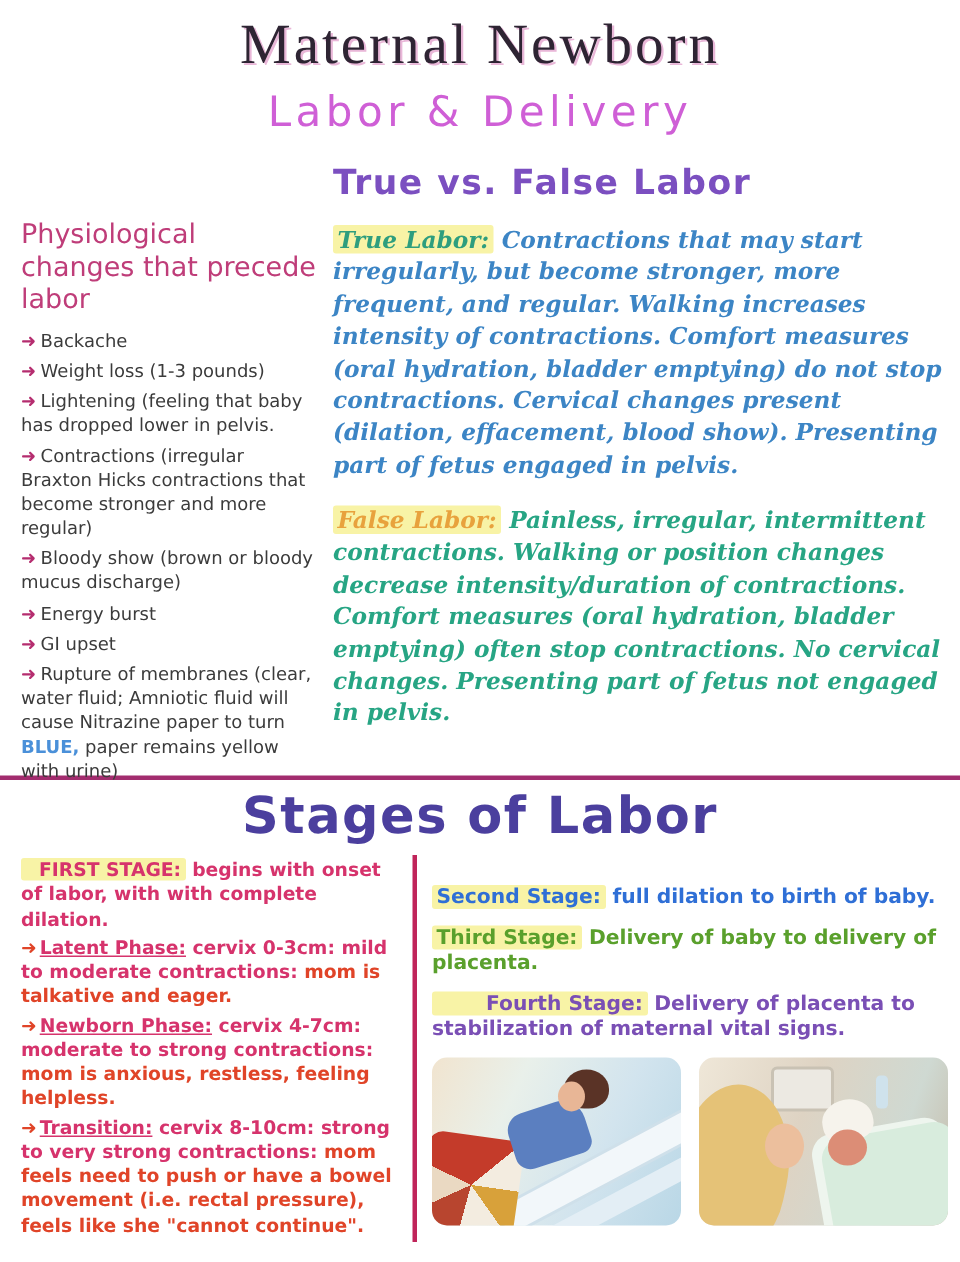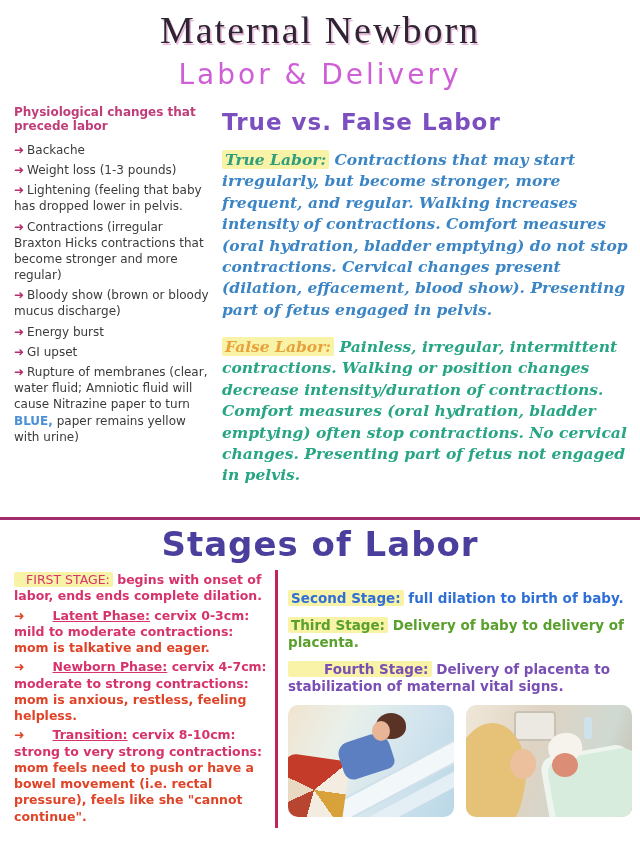--- a/index.html
+++ b/index.html
@@ -25,23 +25,24 @@
     font-size:28px; font-weight:400;
     color:var(--subtitle,#cf5fd6);
     letter-spacing:3px; margin-top:6px;
   }
 
   
   .top { display:flex; margin-top:14px; height:412px; }
   .physio { width:216px; padding:0 4px 0 14px; flex:none; }
   .physio-heading {
     font-family:"DejaVu Sans", sans-serif;
-    font-size:12px; font-weight:700; line-height:1.2;
+    font-size:18px; font-weight:400; line-height:1.2;
     color:var(--physio_heading,#bf3d79);
     margin-bottom:8px;
+    margin-top:41px;
   }
   .plist { font-family:"DejaVu Sans", sans-serif; font-size:12px; line-height:1.35;
            color:var(--physio_text,#3b3b3b); }
   .pitem { margin-bottom:4px; }
   .arrow { color:var(--arrow_pink,#b52d6f); font-weight:700; margin-right:3px; }
   .blue-word { color:var(--blue_word,#4a90d9); font-weight:700; }
 
   .truefalse { flex:1; padding:0 10px 0 6px; }
   .tf-heading {
     font-family:"DejaVu Sans", sans-serif;
@@ -72,22 +73,22 @@
   
   .bottom { display:flex; height:258px; }
   .bleft {
     width:278px; flex:none; padding:2px 6px 0 14px;
     border-right:3px solid var(--vline,#c0245a);
     font-family:"DejaVu Sans", sans-serif;
     font-size:12.5px; font-weight:700; line-height:1.3;
     color:var(--first_pink,#d6336c);
   }
   .bleft p { margin-bottom:3px; }
-  .first-label { color:var(--first_pink,#d6336c); font-weight:400;padding-left:12px; }
-  .phase-name { text-decoration:underline; font-weight:800;margin-left:26px; }
+  .first-label { color:var(--first_pink,#d6336c); font-weight:700;padding-left:12px; }
+  .phase-name { text-decoration:underline; font-weight:800; }
   .phase-red  { color:var(--stage_red,#e04428);text-align:center; }
   .arrow-red  { color:var(--stage_red,#e04428); font-weight:800; margin-right:2px; }
 
   .bright { flex:1; padding:2px 8px 0 10px;
     font-family:"DejaVu Sans", sans-serif;
     font-size:13.5px; font-weight:700; line-height:1.3;margin-top:18px; }
   .bright p { margin-bottom:9px; }
   .stage2-text { color:var(--second_blue,#2f6fd6); }
   .stage3-text { color:var(--third_green,#5aa02c); }
   .stage4-text { color:var(--fourth_purple,#7a4fb5); }
@@ -165,21 +166,21 @@
 
   </div>
 
   <hr class="hdivider">
 
   <div class="stages-heading">Stages of Labor</div>
 
   <div class="bottom">
 
     <div class="bleft">
-      <p><span class="hl first-label">FIRST STAGE:</span><span> begins with onset of labor, ends ends complete dilation.</span></p>
+      <p><span class="hl first-label">FIRST STAGE:</span><span> begins with onset of labor, with with complete dilation.</span></p>
       <p><span class="arrow-red">➜</span><span class="phase-name">Latent Phase:</span><span> cervix 0-3cm: mild to moderate contractions: </span><span class="phase-red">mom is talkative and eager.</span></p>
       <p><span class="arrow-red">➜</span><span class="phase-name">Newborn Phase:</span><span> cervix 4-7cm: moderate to strong contractions: </span><span class="phase-red">mom is anxious, restless, feeling helpless.</span></p>
       <p><span class="arrow-red">➜</span><span class="phase-name">Transition:</span><span> cervix 8-10cm: strong to very strong contractions: </span><span class="phase-red">mom feels need to push or have a bowel movement (i.e. rectal pressure), feels like she "cannot continue".</span></p>
     </div>
 
     <div class="bright">
       <p><span class="hl stage2-label">Second Stage:</span><span class="stage2-text"> full dilation to birth of baby.</span></p>
       <p><span class="hl stage3-label">Third Stage:</span><span class="stage3-text"> Delivery of baby to delivery of placenta.</span></p>
       <p><span class="hl stage4-label">Fourth Stage:</span><span class="stage4-text"> Delivery of placenta to stabilization of maternal vital signs.</span></p>
 

